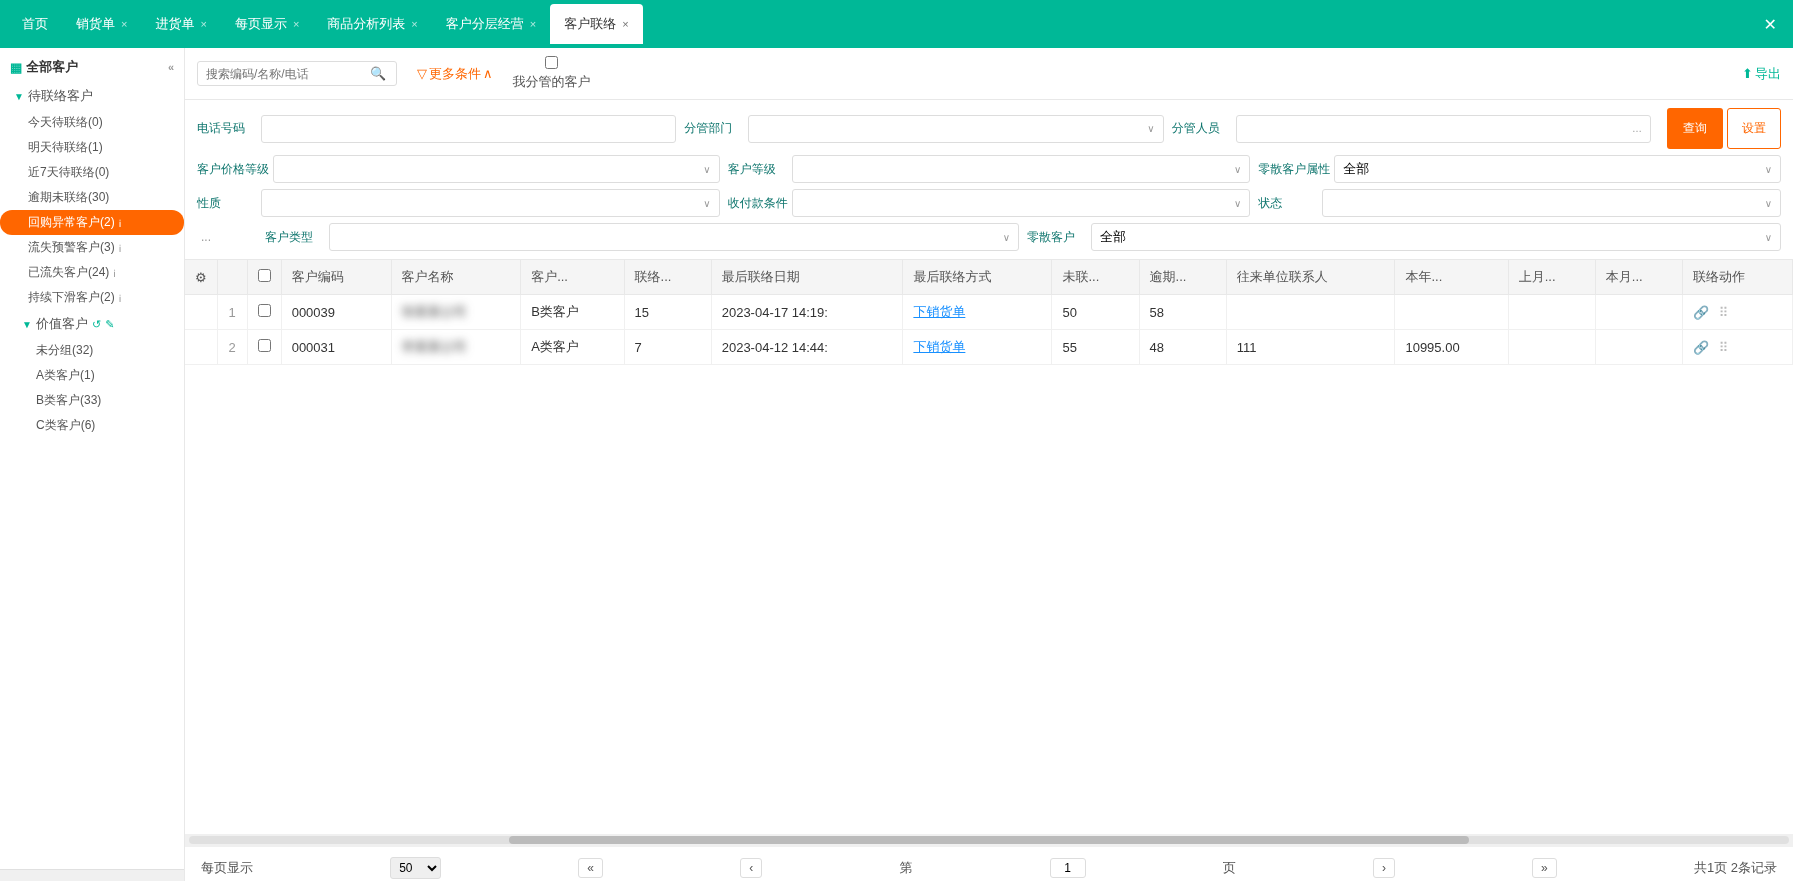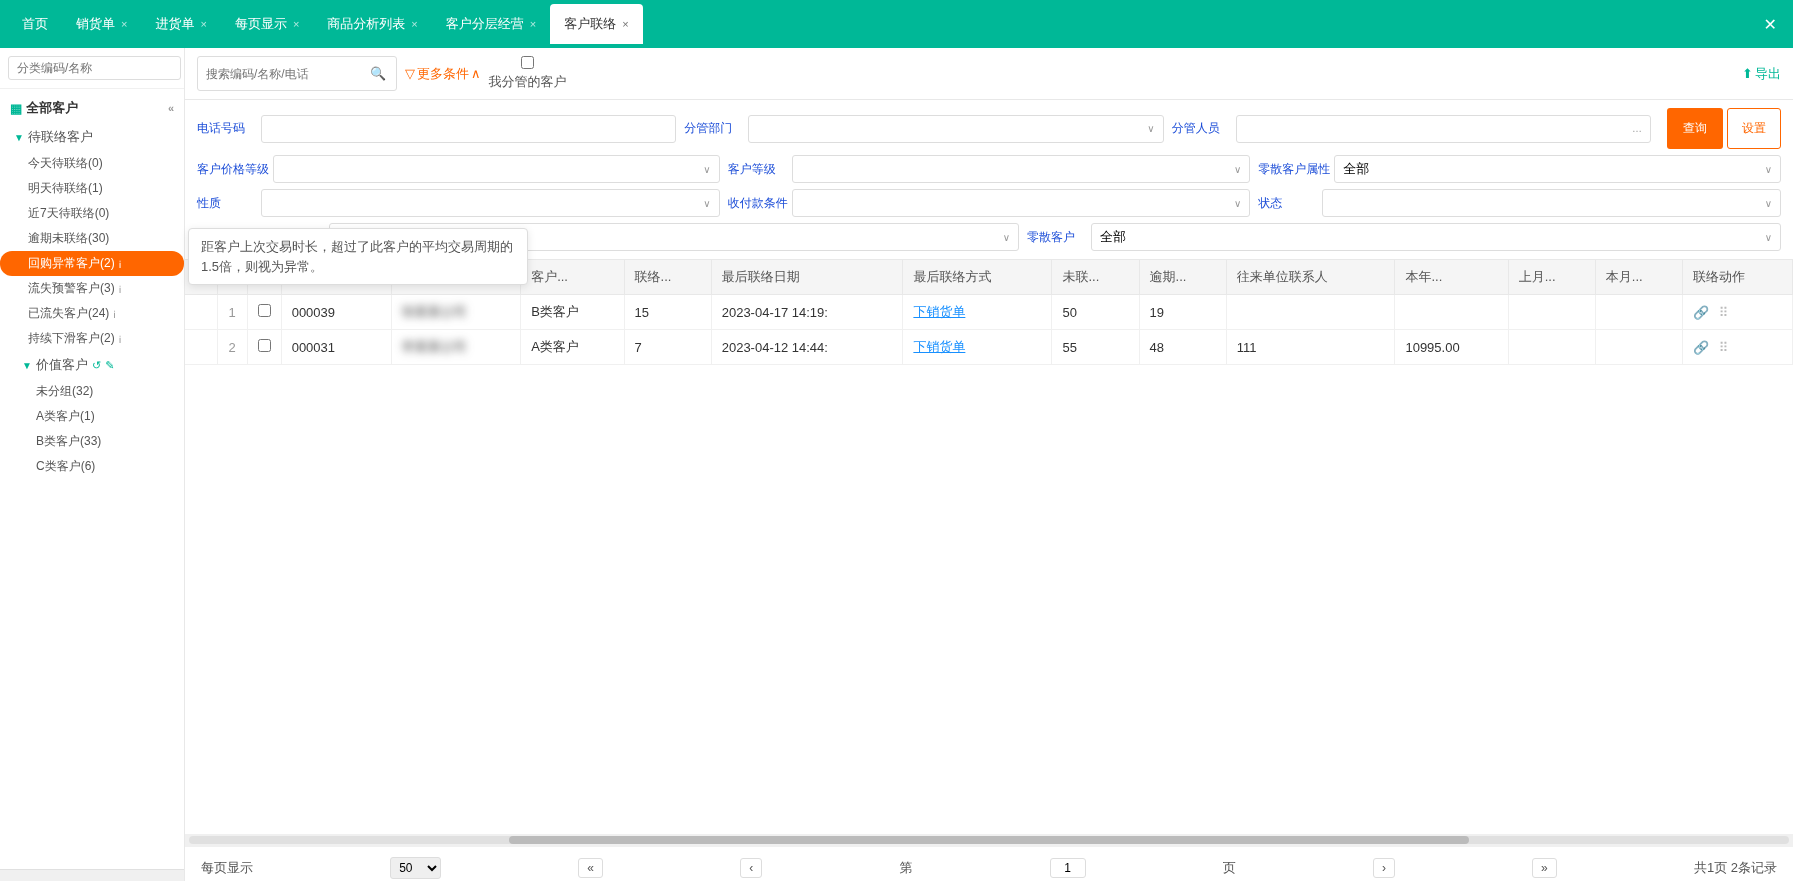--- a/index.html
+++ b/index.html
@@ -125,21 +125,22 @@
       background: #f5f5f5;
       overflow: hidden;
     }
 
     
     .toolbar {
       background: white;
       padding: 8px 12px;
       border-bottom: 1px solid #e8e8e8;
       display: flex;
-      gap: 8px;
+      align-items: center;
+      gap: 20px;
     }
     .toolbar .search-box {
       display: flex;
       align-items: center;
       border: 1px solid #ddd;
       border-radius: 3px;
       padding: 4px 8px;
       background: white;
       gap: 4px;
       min-width: 200px;
@@ -192,21 +193,21 @@
     }
     .filter-row:last-child { margin-bottom: 0; }
     .filter-item {
       display: flex;
       align-items: center;
       gap: 4px;
       flex: 1;
     }
     .filter-item label {
       white-space: nowrap;
-      color: #1d4ed8;
+      color: #0f766e;
       font-size: 12px;
       min-width: 60px;
     }
     .filter-select {
       flex: 1;
       border: 1px solid #ddd;
       border-radius: 3px;
       padding: 4px 8px;
       font-size: 12px;
       background: white;
@@ -426,24 +427,20 @@
     <span>客户联络</span>
     <span class="close-x">×</span>
   </div>
   <div class="spacer"></div>
   <div class="close-btn">✕</div>
 </div>
 
 <div class="main-layout">
 
   <div class="left-sidebar">
-    <div class="sidebar-search">
-      <input type="text" placeholder="分类编码/名称" style="">
-
-    </div>
     <div class="sidebar-tree">
       <div class="tree-header">
         <span class="icon">▦</span>
         <span>全部客户</span>
         <span class="collapse-btn">«</span>
       </div>
 
       <div class="tree-group">
         <div class="tree-group-header">
           <span class="arrow">▼</span>
@@ -604,23 +601,20 @@
         <div class="filter-item">
           <label>零散客户</label>
           <div class="filter-select" style="flex:2;">
             <span>全部</span>
             <span class="arrow">∨</span>
           </div>
         </div>
       </div>
     </div>
 
-    <div class="tooltip-box">
-      <span>距客户上次交易时长，超过了此客户的平均交易周期的1.5倍，则视为异常。</span>
-    </div>
 
     <div class="table-wrapper">
       <div class="table-scroll">
         <table>
           <thead>
             <tr>
               <th class="gear-col">⚙</th>
               <th class="num-col"></th>
               <th class="check-col">
                 <input type="checkbox" style="">
@@ -650,21 +644,21 @@
               </td>
               <td>000039</td>
               <td>
                 <span class="blurred">张某某公司</span>
               </td>
               <td>B类客户</td>
               <td>15</td>
               <td>2023-04-17 14:19:</td>
               <td><a>下销货单</a></td>
               <td>50</td>
-              <td>19</td>
+              <td>58</td>
               <td></td>
               <td></td>
               <td></td>
               <td></td>
               <td style="color:#bbb;">
                 <span style="margin-right:6px;cursor:pointer;">🔗</span>
                 <span style="cursor:pointer;">⠿</span>
               </td>
             </tr>
 

